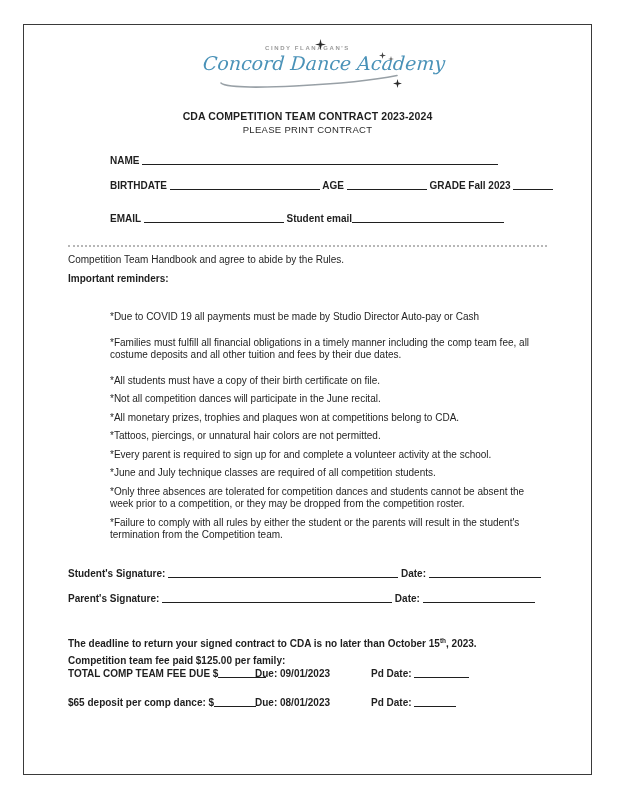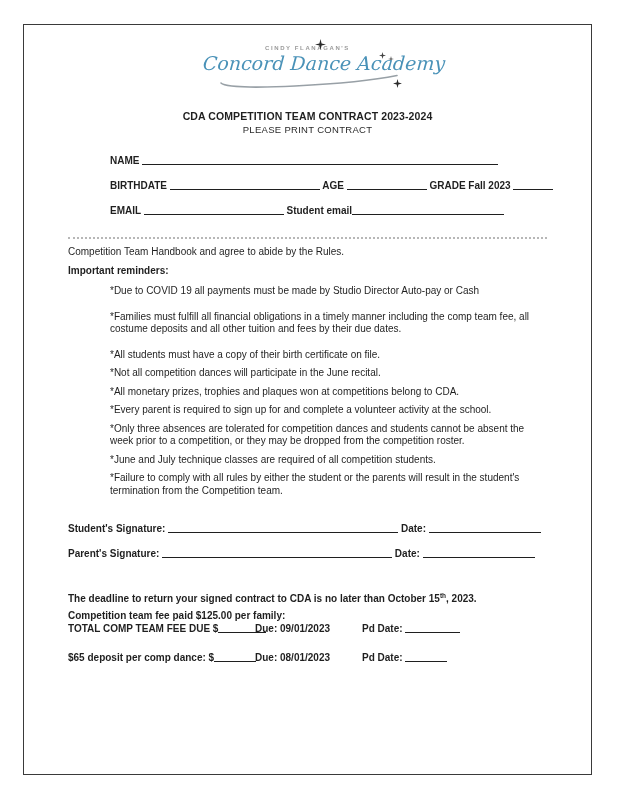--- a/index.html
+++ b/index.html
@@ -21,50 +21,50 @@
   }
   .swoosh{display:block;margin:0 auto;}
   .sparkle{position:absolute;}
   
   .doc-title{text-align:center;font-weight:bold;font-size:10.5px;margin-top:13px;letter-spacing:.1px;}
   .doc-subtitle{text-align:center;font-size:9.5px;margin-top:2px;letter-spacing:.3px;color:#2a2a2a;}
   
   .frow{font-size:10px;font-weight:bold;white-space:nowrap;padding-left:42px;}
   .frow.name{margin-top:20px;}
   .frow.birth{margin-top:14px;}
-  .frow.email{margin-top:14px;}
+  .frow.email{margin-top:22px;}
   .ul{display:inline-block;border-bottom:1px solid #1f1f1f;height:9px;vertical-align:-1px;}
   .ul-b{display:inline-block;border-bottom:1.5px solid #1f1f1f;height:9px;vertical-align:-1px;}
   .w358{width:356px;} .w150{width:150px;} .w80{width:80px;} .w40{width:40px;}
   .w140{width:140px;} .w152{width:152px;} .w230{width:230px;} .w112{width:112px;}
   .w48{width:48px;} .w55{width:55px;} .w42{width:42px;} .w122{width:122px;} .w165{width:165px;}
   
   .sep{margin-top:21px;height:0;border-top:2px dotted #b7b7b7;}
   
   .we-line{margin-top:12px;font-size:10px;display:flex;justify-content:space-between;align-items:baseline;}
   .we-line .chunk{white-space:nowrap;}
   .we-line2{margin-top:7px;font-size:10px;}
   
   .rem-head{margin-top:8px;font-size:10px;font-weight:bold;}
-  .rem-list{margin-top:9px;padding-left:42px;}
+  .rem-list{margin-top:27px;padding-left:42px;}
   .rem-item{font-size:10px;line-height:1.25;margin-bottom:6px;max-width:442px;}
   .rem-item.gap{margin-bottom:13px;}
   
   .sig{margin-top:26px;font-size:10px;font-weight:bold;white-space:nowrap;}
   .sig + .sig{margin-top:14px;}
   
   .deadline{margin-top:33px;font-size:10px;font-weight:bold;}
   .deadline sup{font-size:6.5px;}
   .fee-note{margin-top:6px;font-size:10px;font-weight:bold;}
   .fee-row{position:relative;height:13px;font-size:10px;font-weight:bold;}
   .fee-row.r1{margin-top:2px;}
   .fee-row.r2{margin-top:16px;}
   .fee-col0{position:absolute;left:0;top:0;white-space:nowrap;}
   .fee-col1{position:absolute;left:187px;top:0;white-space:nowrap;}
-  .fee-col2{position:absolute;left:294px;top:0;white-space:nowrap;}
+  .fee-col2{position:absolute;left:303px;top:0;white-space:nowrap;}
 </style>
 </head>
 <body>
 
 <div class="canvas">
   <div class="frame">
 
     <div class="logo">
       <svg class="sparkle" style="left:112px;top:-6px;" width="11" height="11" viewBox="0 0 10 10">
           <path d="M5 0 L6 4 L10 5 L6 6 L5 10 L4 6 L0 5 L4 4 Z" fill="#2b2b2b"></path>
@@ -110,23 +110,24 @@
 
     <div class="we-line2">Competition Team Handbook and agree to abide by the Rules.</div>
 
     <div class="rem-head">Important reminders:</div>
     <div class="rem-list">
       <div class="rem-item gap">*Due to COVID 19 all payments must be made by Studio Director Auto-pay or Cash</div>
       <div class="rem-item gap">*Families must fulfill all financial obligations in a timely manner including the comp team fee, all costume deposits and all other tuition and fees by their due dates.</div>
       <div class="rem-item">*All students must have a copy of their birth certificate on file.</div>
       <div class="rem-item">*Not all competition dances will participate in the June recital.</div>
       <div class="rem-item">*All monetary prizes, trophies and plaques won at competitions belong to CDA.</div>
+      <div class="rem-item">*Tattoos, piercings, or unnatural hair colors are not permitted.</div>
       <div class="rem-item">*Every parent is required to sign up for and complete a volunteer activity at the school.</div>
+      <div class="rem-item">*June and July technique classes are required of all competition students.</div>
       <div class="rem-item">*Only three absences are tolerated for competition dances and students cannot be absent the week prior to a competition, or they may be dropped from the competition roster.</div>
-      <div class="rem-item">*June and July technique classes are required of all competition students.</div>
       <div class="rem-item">*Failure to comply with all rules by either the student or the parents will result in the student's termination from the Competition team.</div>
     </div>
 
     <div class="sig">
       <span>Student's Signature:</span>
       <span class="ul-b w230"></span>
       <span>Date:</span>
       <span class="ul-b w112"></span>
     </div>
     <div class="sig">

